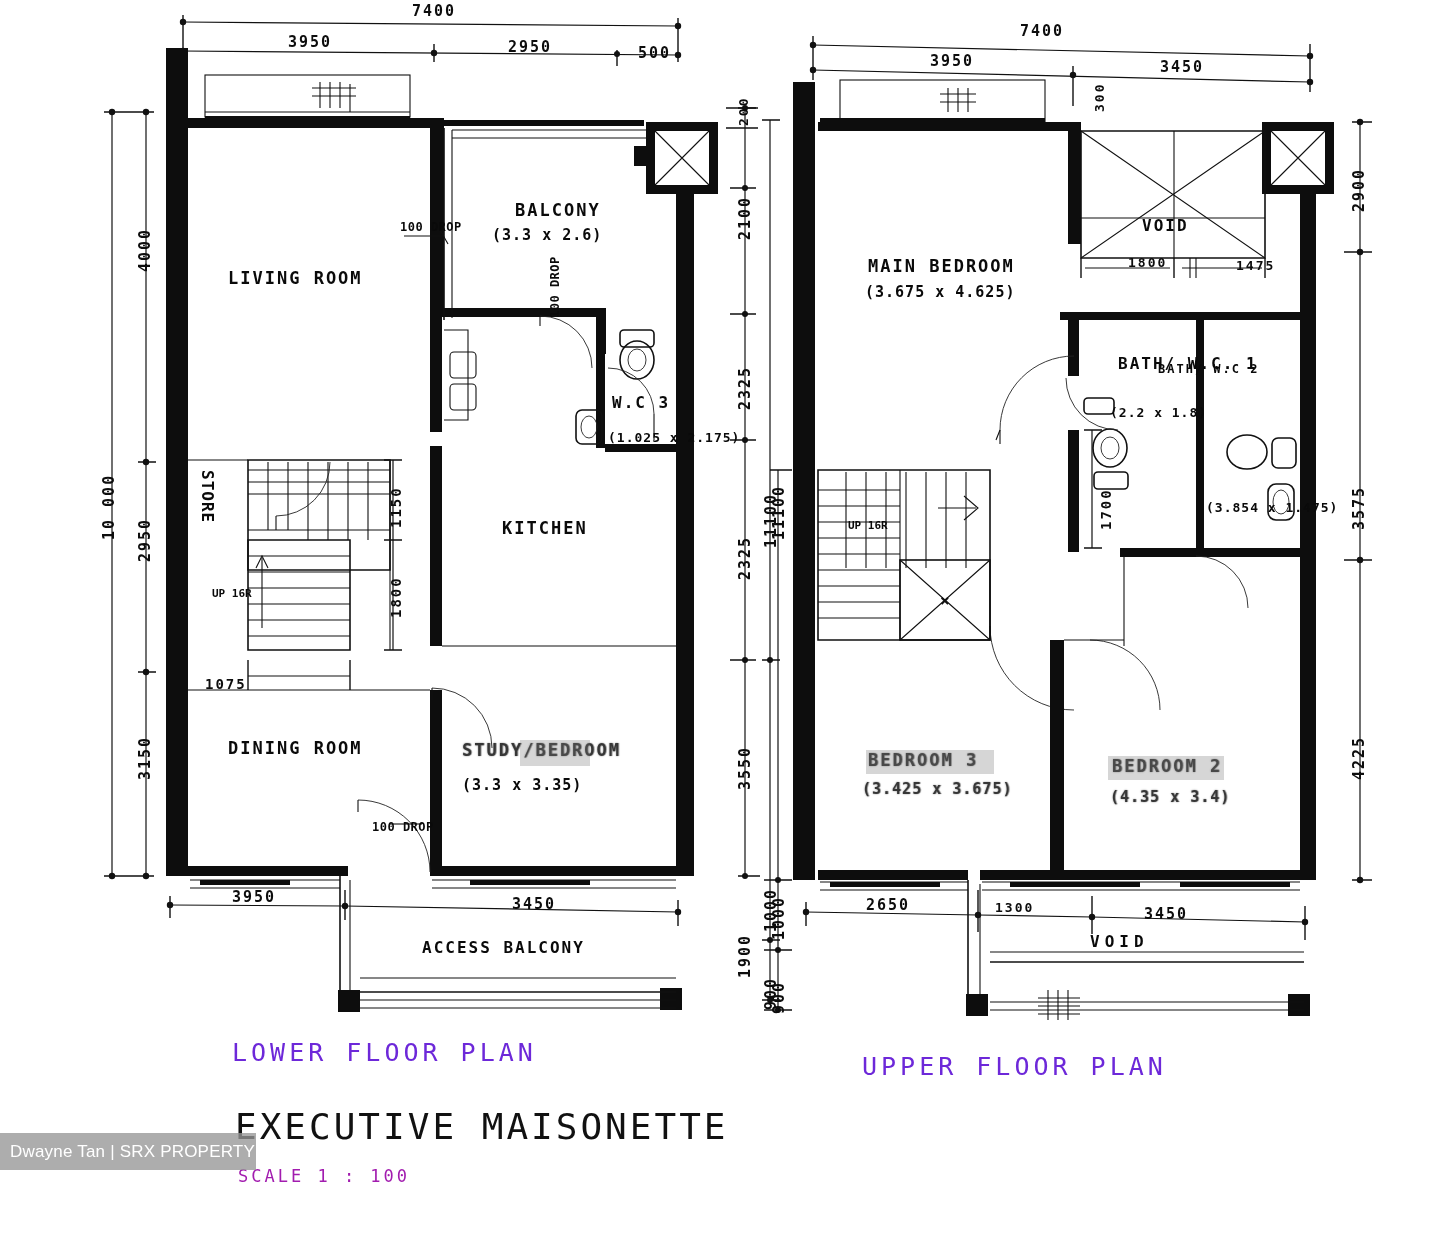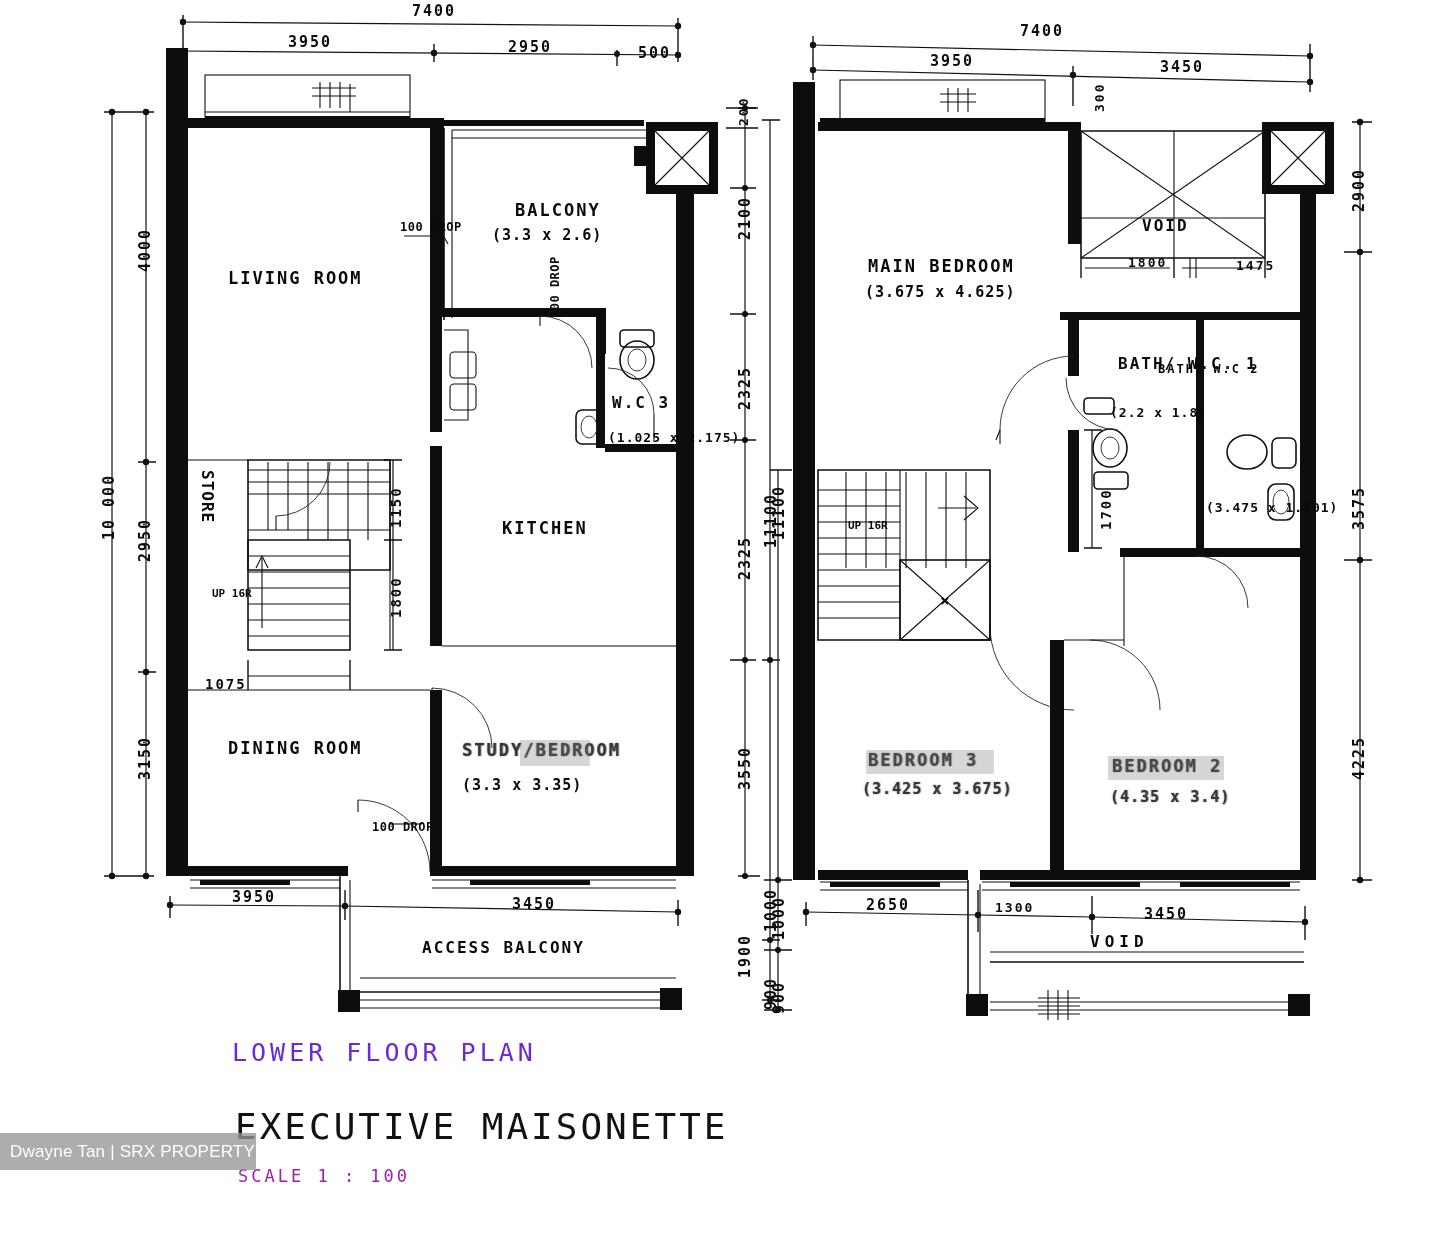--- a/index.html
+++ b/index.html
@@ -505,21 +505,21 @@
 <div class="dim v" style="left:388px;top:618px;transform:rotate(-90deg);font-size:14px;">1800</div>
 <div class="dim" style="left:205px;top:676px;font-size:14px;">1075</div>
 
 <div class="lbl room" style="left:868px;top:258px;">MAIN BEDROOM</div>
 <div class="lbl roomdim" style="left:865px;top:285px;">(3.675 x 4.625)</div>
 
 <div class="lbl room" style="left:1118px;top:354px;font-size:16px;line-height:1.3;white-space:pre;">BATH/ W.C. 1</div>
 <div class="lbl roomdim" style="left:1110px;top:406px;font-size:13px;">(2.2 x 1.8)</div>
 
 <div class="lbl room" style="left:1158px;top:362px;font-size:12px;line-height:1.3;white-space:pre;">BATH/ W.C 2</div>
-<div class="lbl roomdim" style="left:1206px;top:498px;font-size:13px;line-height:1.6;">(3.475 x 1.301)</div>
+<div class="lbl roomdim" style="left:1206px;top:498px;font-size:13px;line-height:1.6;">(3.854 x 1.475)</div>
 
 <div class="lbl room smudge" style="left:868px;top:752px;">BEDROOM 3</div>
 <div class="lbl roomdim smudge" style="left:862px;top:782px;">(3.425 x 3.675)</div>
 <div class="smudge-band" style="left:866px;top:750px;width:128px;height:24px;"></div>
 
 <div class="lbl room smudge" style="left:1112px;top:758px;">BEDROOM 2</div>
 <div class="lbl roomdim smudge" style="left:1110px;top:790px;">(4.35 x 3.4)</div>
 <div class="smudge-band" style="left:1108px;top:756px;width:116px;height:24px;"></div>
 
 <div class="lbl room" style="left:1142px;top:218px;font-size:16px;">VOID</div>
@@ -542,20 +542,21 @@
 
 <div class="dim" style="left:866px;top:896px;">2650</div>
 <div class="dim" style="left:995px;top:900px;font-size:13px;">1300</div>
 <div class="dim" style="left:1144px;top:905px;">3450</div>
 
 <div class="dim" style="left:1128px;top:255px;font-size:13px;">1800</div>
 <div class="dim" style="left:1236px;top:258px;font-size:13px;">1475</div>
 <div class="dim v" style="left:1098px;top:530px;transform:rotate(-90deg);font-size:14px;">1700</div>
 
 <div class="title" style="left:232px;top:1038px;">LOWER FLOOR PLAN</div>
+<div class="title" style="left:862px;top:1052px;">UPPER FLOOR PLAN</div>
 <div class="bigtitle" style="left:235px;top:1106px;">EXECUTIVE MAISONETTE</div>
 <div class="scaletxt" style="left:238px;top:1166px;">SCALE  1 : 100</div>
 
 <div id="watermark">
   <span>Dwayne Tan | SRX PROPERTY</span>
 </div>
 
 </div>
 
 </body></html>

